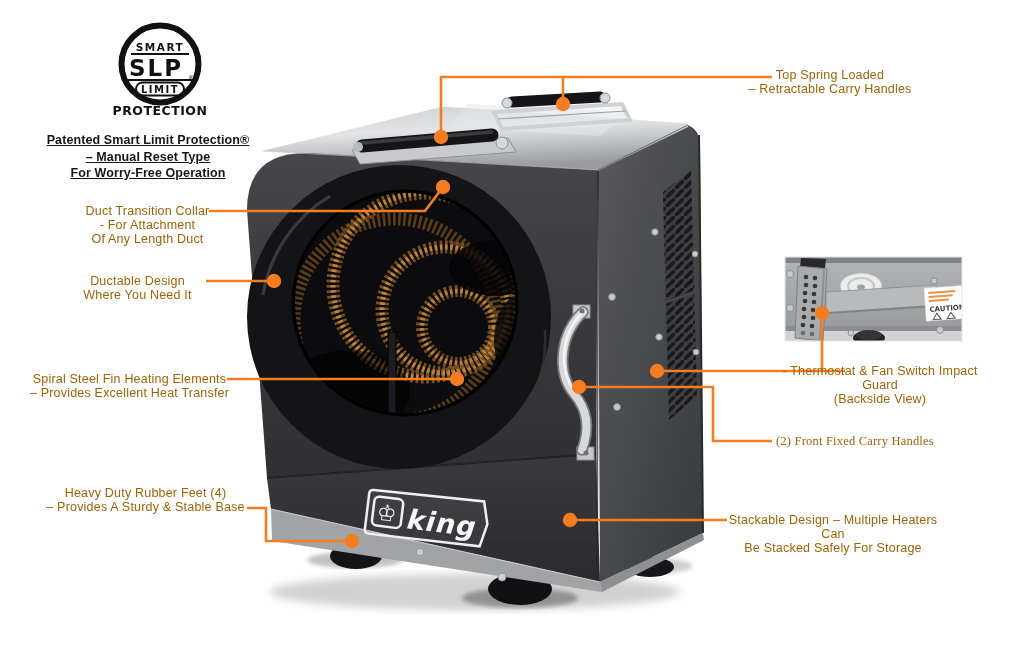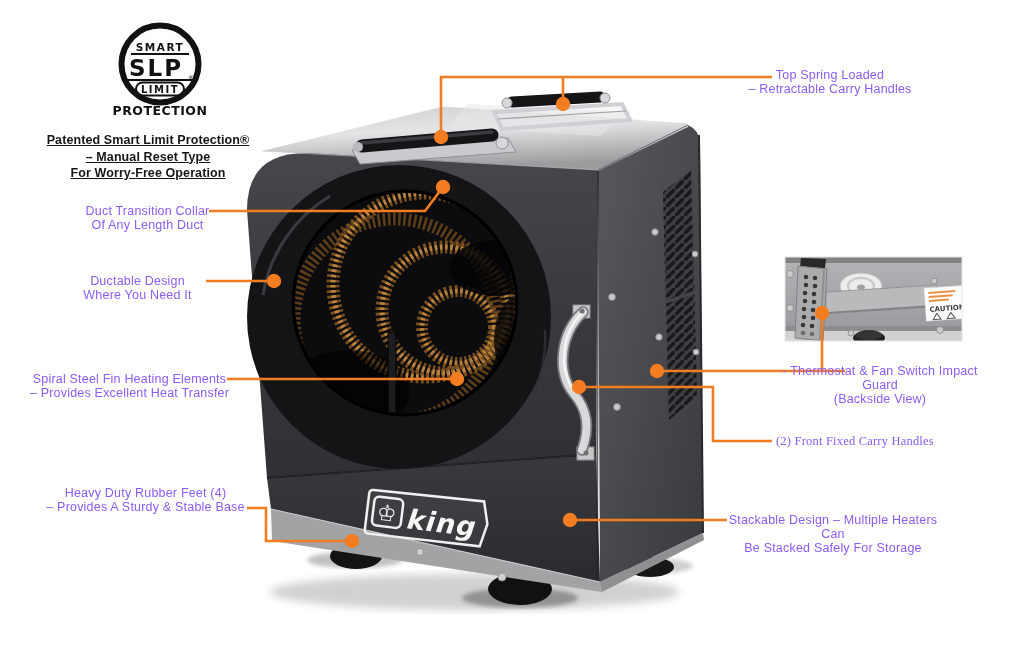--- a/index.html
+++ b/index.html
@@ -1,20 +1,20 @@
 <!DOCTYPE html>
 <html><head>
 <meta charset="utf-8">
 <style>
   html,body{margin:0;padding:0;background:#ffffff;}
   .canvas{position:relative;width:1024px;height:663px;background:#ffffff;overflow:hidden;
           font-family:"Liberation Sans",sans-serif;}
   .art{position:absolute;left:0;top:0;}
   .callout{position:absolute;font-size:12.5px;line-height:14px;letter-spacing:.2px;
-           color:#8b5cf6;text-align:center;}
+           color:#a16207;text-align:center;}
   .callout.left-align{text-align:left;}
   .headline{position:absolute;left:30px;top:132px;width:236px;text-align:center;
             font-size:12.5px;line-height:16.5px;font-weight:bold;color:#161616;letter-spacing:.1px;text-decoration:underline;}
   .slp{position:absolute;left:100px;top:22px;}
   svg text{font-family:"DejaVu Sans",sans-serif;}
   .c-top{left:722px;top:68px;width:216px;}
   .c-collar{left:40px;top:204px;width:215px;}
   .c-ductable{left:30px;top:274px;width:215px;}
   .c-elements{left:22px;top:372px;width:215px;}
   .c-feet{left:38px;top:486px;width:215px;}
@@ -294,20 +294,21 @@
     <div>For Worry-Free Operation</div>
   </div>
 
   <div class="callout c-top">
     <div>Top Spring Loaded</div>
     <div>– Retractable Carry Handles</div>
   </div>
 
   <div class="callout c-collar">
     <div>Duct Transition Collar</div>
+    <div>- For Attachment</div>
     <div>Of Any Length Duct</div>
   </div>
 
   <div class="callout c-ductable">
     <div>Ductable Design</div>
     <div>Where You Need It</div>
   </div>
 
   <div class="callout c-elements">
     <div>Spiral Steel Fin Heating Elements</div>

